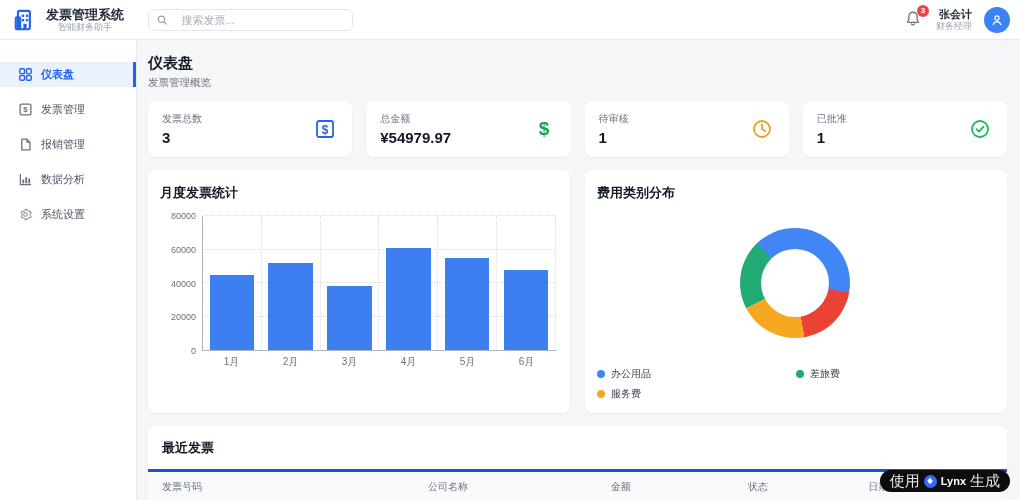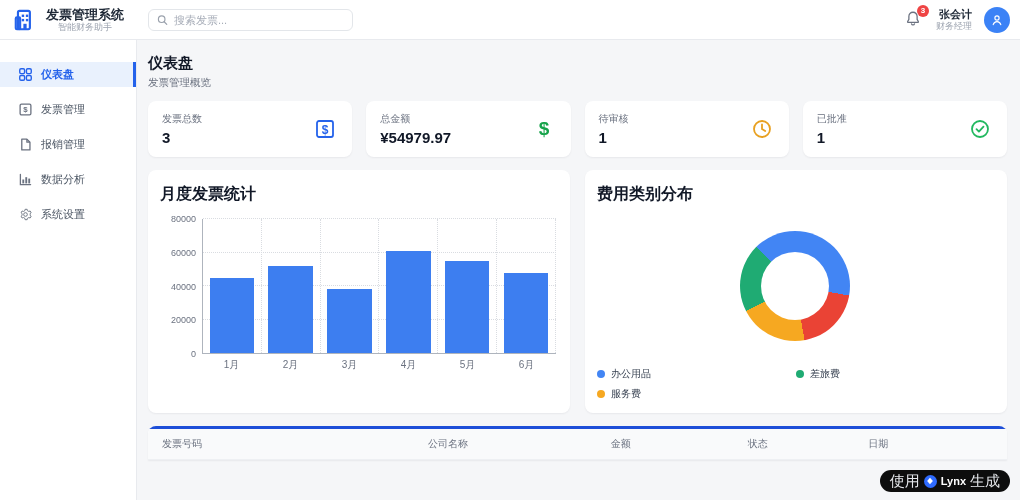--- a/index.html
+++ b/index.html
@@ -13,21 +13,21 @@
     position:absolute; top:0; left:0; width:1020px; height:40px;
     background:#fff; border-bottom:1px solid #e8eaee;
     display:flex; align-items:center; z-index:10;
   }
   .logo-wrap { display:flex; align-items:center; gap:8px; padding-left:12px; width:137px; flex:none; }
   .logo-icon { width:26px; height:26px; flex:none; }
   .logo-text .t1 { font-size:13px; font-weight:bold; color:#1f2937; line-height:15px; white-space:nowrap;text-align:right; }
   .logo-text .t2 { font-size:9px; color:#9ca3af; line-height:11px; white-space:nowrap;text-align:center; }
   .search-box {
     margin-left:11px; width:205px; height:22px; border:1px solid #e3e6ea; border-radius:6px;
-    display:flex; align-items:center; gap:6px; padding:0 8px; background:#fff;
+    display:flex; align-items:center; gap:14px; padding:0 8px; background:#fff;
   }
   .search-box input {
     border:none; outline:none; font-size:11px; color:#374151; width:100%;
     font-family:inherit; background:transparent;
   }
   .search-box input::placeholder { color:#a7adb8; }
   .header-right { margin-left:auto; display:flex; align-items:center; gap:12px; padding-right:10px; }
   .bell-wrap { position:relative; width:20px; height:20px; cursor:pointer; }
   .badge {
     position:absolute; top:-5px; right:-5px; min-width:12px; height:12px; border-radius:7px;
@@ -67,21 +67,21 @@
     justify-content:space-between; padding:0 16px 0 14px;
   }
   .stat-card .lbl { font-size:10px; color:#6b7280; }
   .stat-card .val { font-size:15px; font-weight:bold; color:#111827; margin-top:3px; }
   
   .charts-row { display:flex; gap:15px; margin-top:13px; }
   .chart-card {
     flex:1; height:243px; background:#fff; border-radius:8px;
     box-shadow:0 1px 2px rgba(16,24,40,.06); padding:14px 14px 0 12px; position:relative;
   }
-  .chart-title { font-size:16px; font-weight:bold; color:#111827; }
+  .chart-title { font-size:13px; font-weight:bold; color:#111827; }
   
   .bar-chart { display:flex; margin-top:14px; }
   .y-axis { width:42px; position:relative; height:135px; flex:none; }
   .y-tick {
     position:absolute; right:6px; transform:translateY(50%);
     font-size:9px; color:#6b7280;
   }
   .plot {
     flex:1; height:135px; position:relative;
     border-left:1px solid #aeb4bd; border-bottom:1px solid #aeb4bd;
@@ -331,20 +331,21 @@
         </div>
         <div class="legend-item">
           <span class="dot" id="dot2" style="background: rgb(246, 168, 33);"></span>
           <span>服务费</span>
         </div>
       </div>
     </div>
   </div>
 
   <div class="table-card">
+    <div class="table-title">最近发票</div>
     <div class="thead">
       <div>发票号码</div>
       <div>公司名称</div>
       <div>金额</div>
       <div>状态</div>
       <div>日期</div>
     </div>
 
   </div>
 </div>

